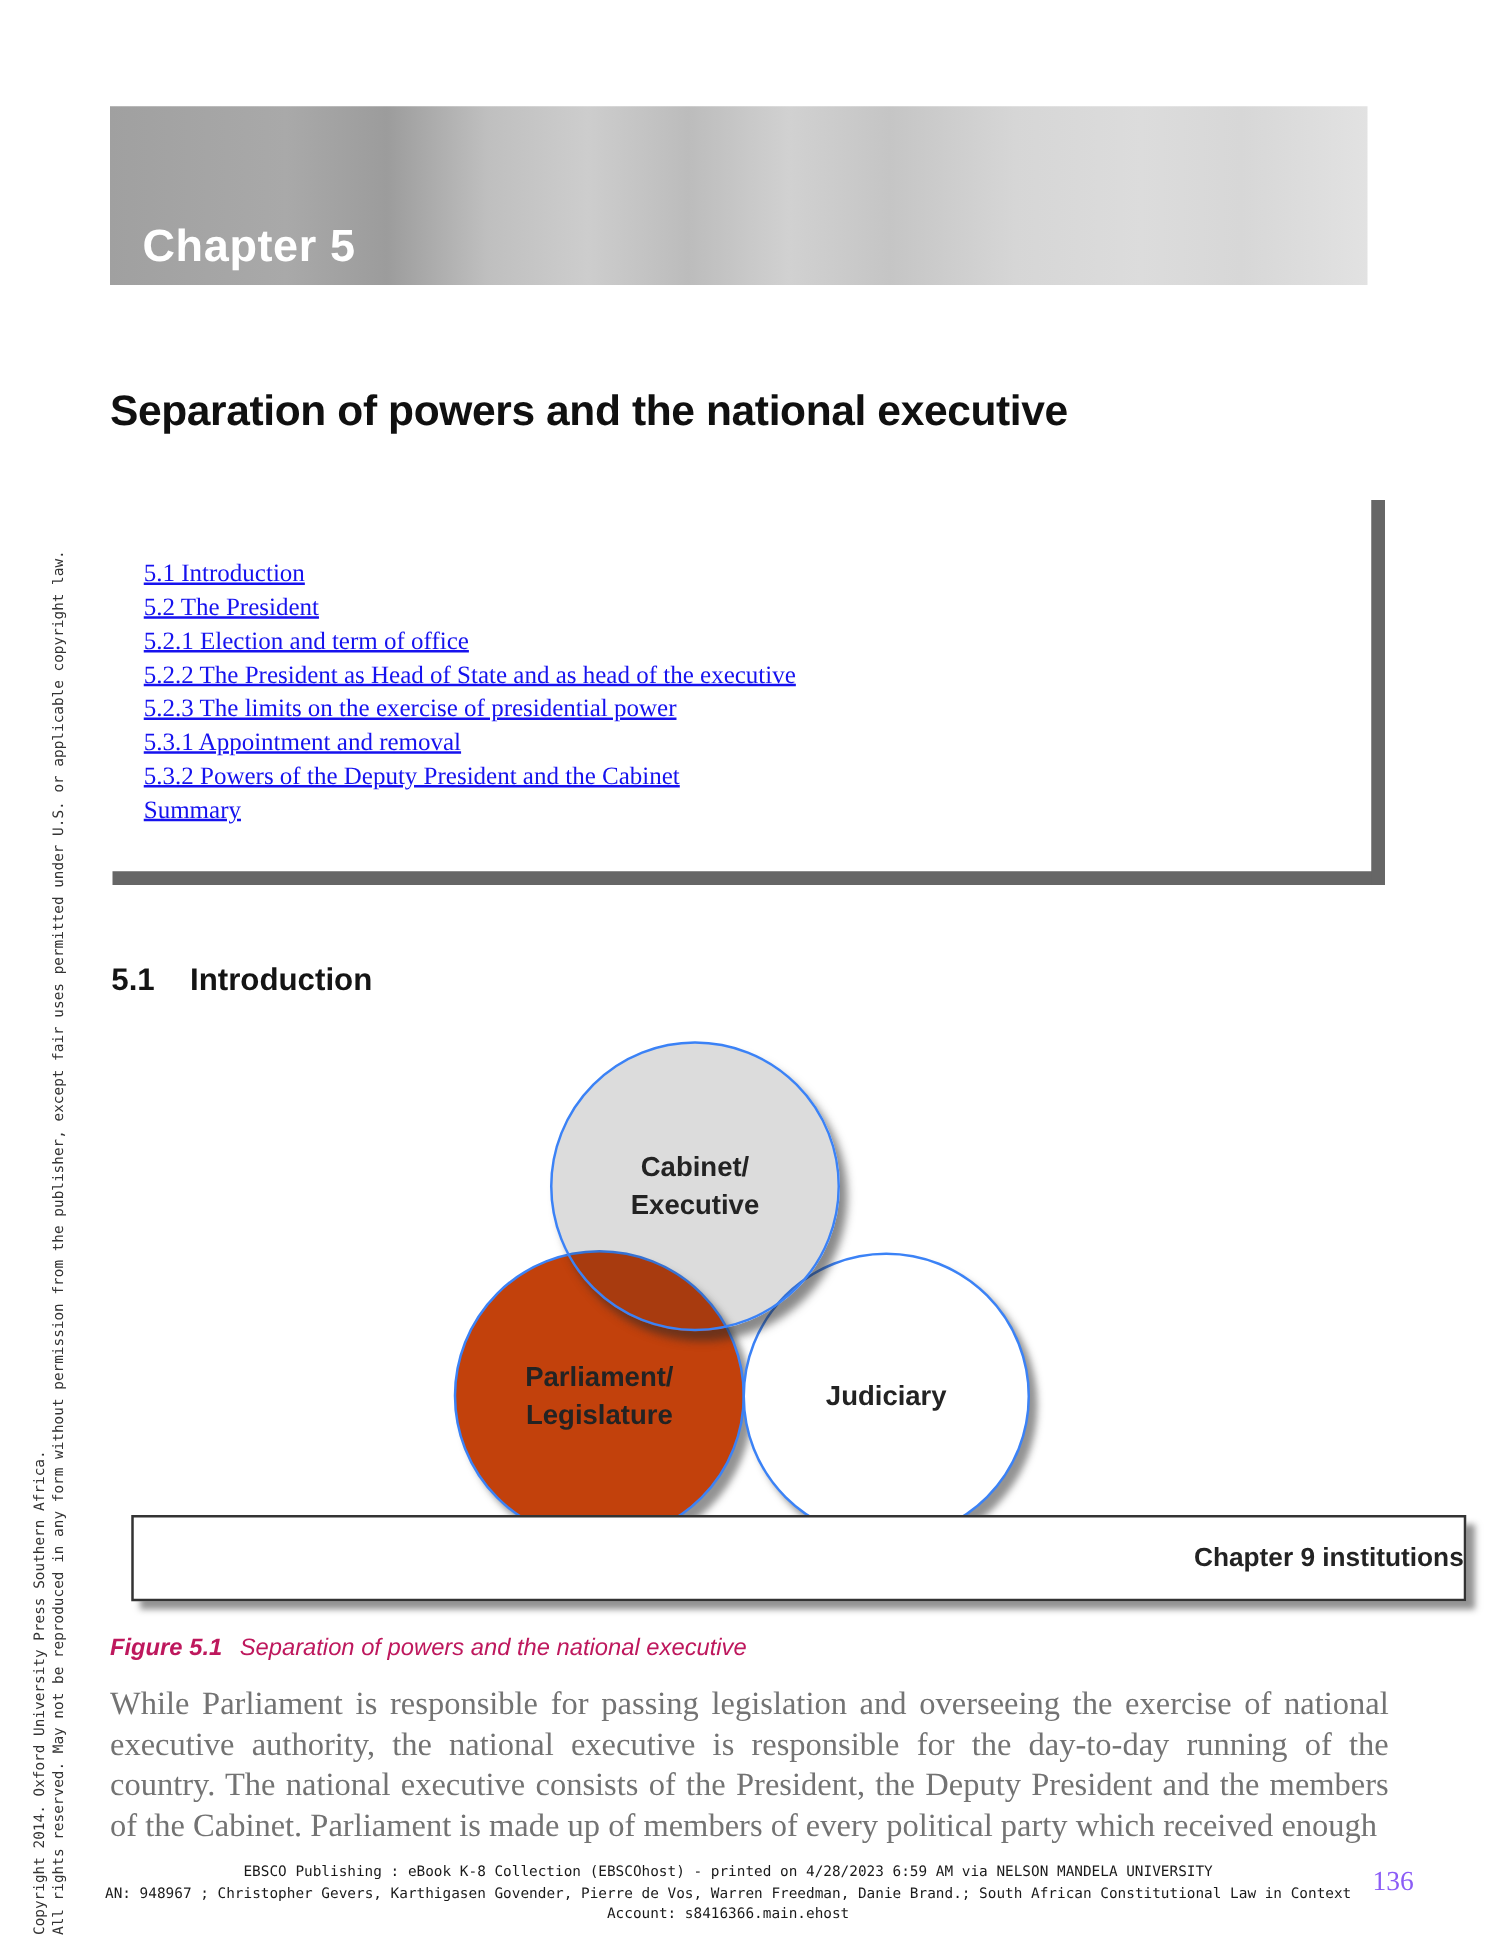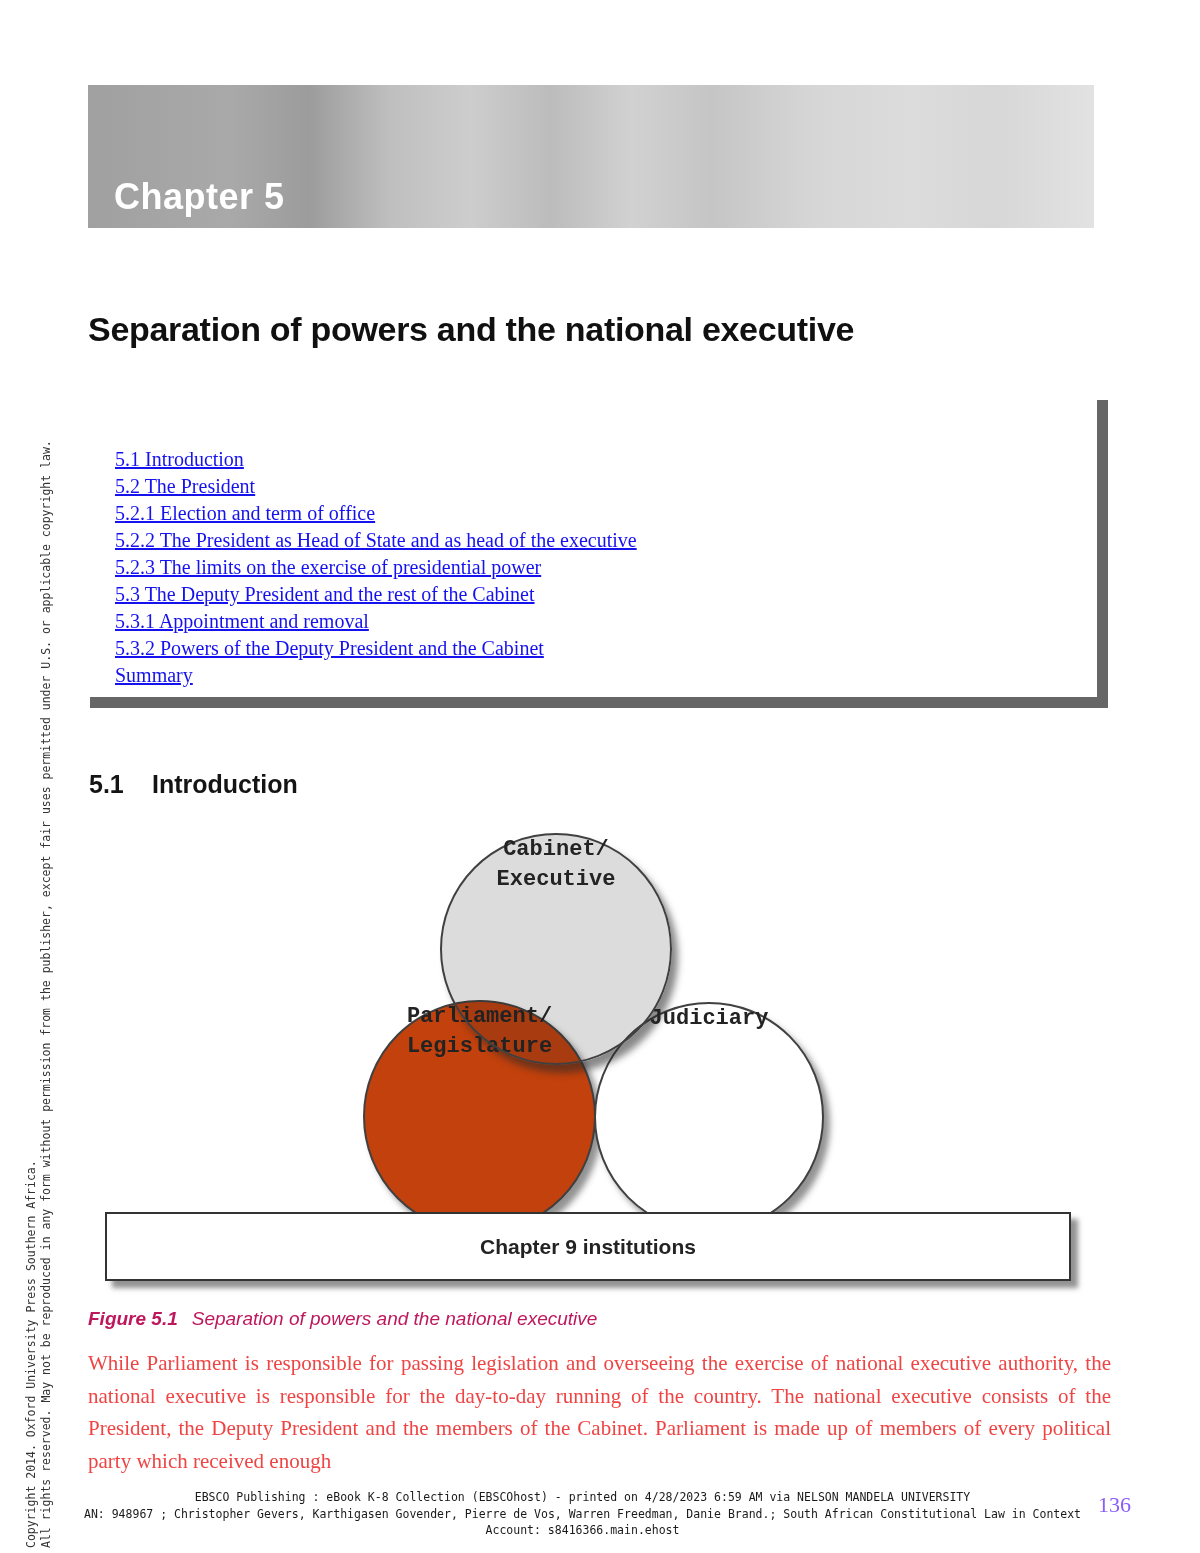--- a/index.html
+++ b/index.html
@@ -55,24 +55,23 @@
   
   .section-heading {
     position: absolute; left: 89px; top: 770px;
     font-size: 25px; font-weight: 700; color: #141414;
   }
   .section-heading .num { display: inline-block; width: 63px; }
 
   
   .circle {
     position: absolute; border-radius: 50%;
-    border: 2px solid #404040;
-    display: flex; justify-content: center;
+    border: 2px solid #3b82f6;
+    display: flex; align-items: center; justify-content: center;
     text-align: center;
-    font-family: Liberation Mono, monospace;
   }
   .circle .lbl {
     font-size: 22px; font-weight: 700; color: #232323;
     white-space: pre-line; line-height: 30px;
   }
   .circle-parliament {
     left: 363px; top: 1000px; width: 233px; height: 233px;
     background: #c2410c; z-index: 1;
     box-shadow: 6px 7px 6px rgba(40,40,40,0.50);
   }
@@ -81,42 +80,42 @@
     background: #ffffff; z-index: 2;
     box-shadow: 6px 7px 6px rgba(40,40,40,0.50);
   }
   .circle-executive {
     left: 440px; top: 833px; width: 232px; height: 232px;
     background: rgba(30,30,30,0.155); z-index: 3;
     box-shadow: 6px 8px 7px rgba(40,40,40,0.55);
   }
   .chapter9-bar {
     position: absolute; left: 105px; top: 1212px;
-    width: 966px; height: 69px;
+    width: 1068px; height: 69px;
     background: #ffffff; border: 2px solid #333333;
     z-index: 4;
     box-shadow: 7px 7px 5px rgba(40,40,40,0.50);
-    display: flex; align-items: center; justify-content: center;
+    display: flex; align-items: center; justify-content: flex-end;
   }
   .chapter9-bar .lbl { font-size: 21px; font-weight: 700; color: #232323; }
 
   
   .figure-caption {
     position: absolute; left: 88px; top: 1308px;
     font-size: 19px; color: #be185d; font-style: italic;
   }
   .figure-caption .cap-label { font-weight: 700; margin-right: 14px; }
 
   
   .body-paragraph {
     position: absolute; left: 88px; top: 1347px;
     width: 1023px;
     font-family: "Liberation Serif", serif;
-    font-size: 21px; line-height: 32.5px;
-    color: #ef4444; text-align: justify;
+    font-size: 26px; line-height: 32.5px;
+    color: #737373; text-align: justify;
   }
 
   
   .footer {
     position: absolute; left: 84px; top: 1489px;
     font-family: "DejaVu Sans Mono", "Liberation Mono", monospace;
     font-size: 11.5px; line-height: 16.5px; color: #1a1a1a;
     white-space: nowrap;
     text-align: center;
   }
@@ -143,21 +142,20 @@
 </div>
 
 <h1 class="page-title">Separation of powers and the national executive</h1>
 
 <div class="toc-box">
   <a href="#" class="lvl0">5.1 Introduction</a>
   <a href="#" class="lvl0">5.2 The President</a>
   <a href="#" class="lvl1">5.2.1 Election and term of office</a>
   <a href="#" class="lvl1">5.2.2 The President as Head of State and as head of the executive</a>
   <a href="#" class="lvl1">5.2.3 The limits on the exercise of presidential power</a>
-  <a href="#" class="lvl0">5.3 The Deputy President and the rest of the Cabinet</a>
   <a href="#" class="lvl1">5.3.1 Appointment and removal</a>
   <a href="#" class="lvl1">5.3.2 Powers of the Deputy President and the Cabinet</a>
   <a href="#" class="lvl0">Summary</a>
 </div>
 
 <div class="section-heading">
   <span class="num">5.1</span><span>Introduction</span>
 </div>
 
 <div class="circle circle-parliament">

